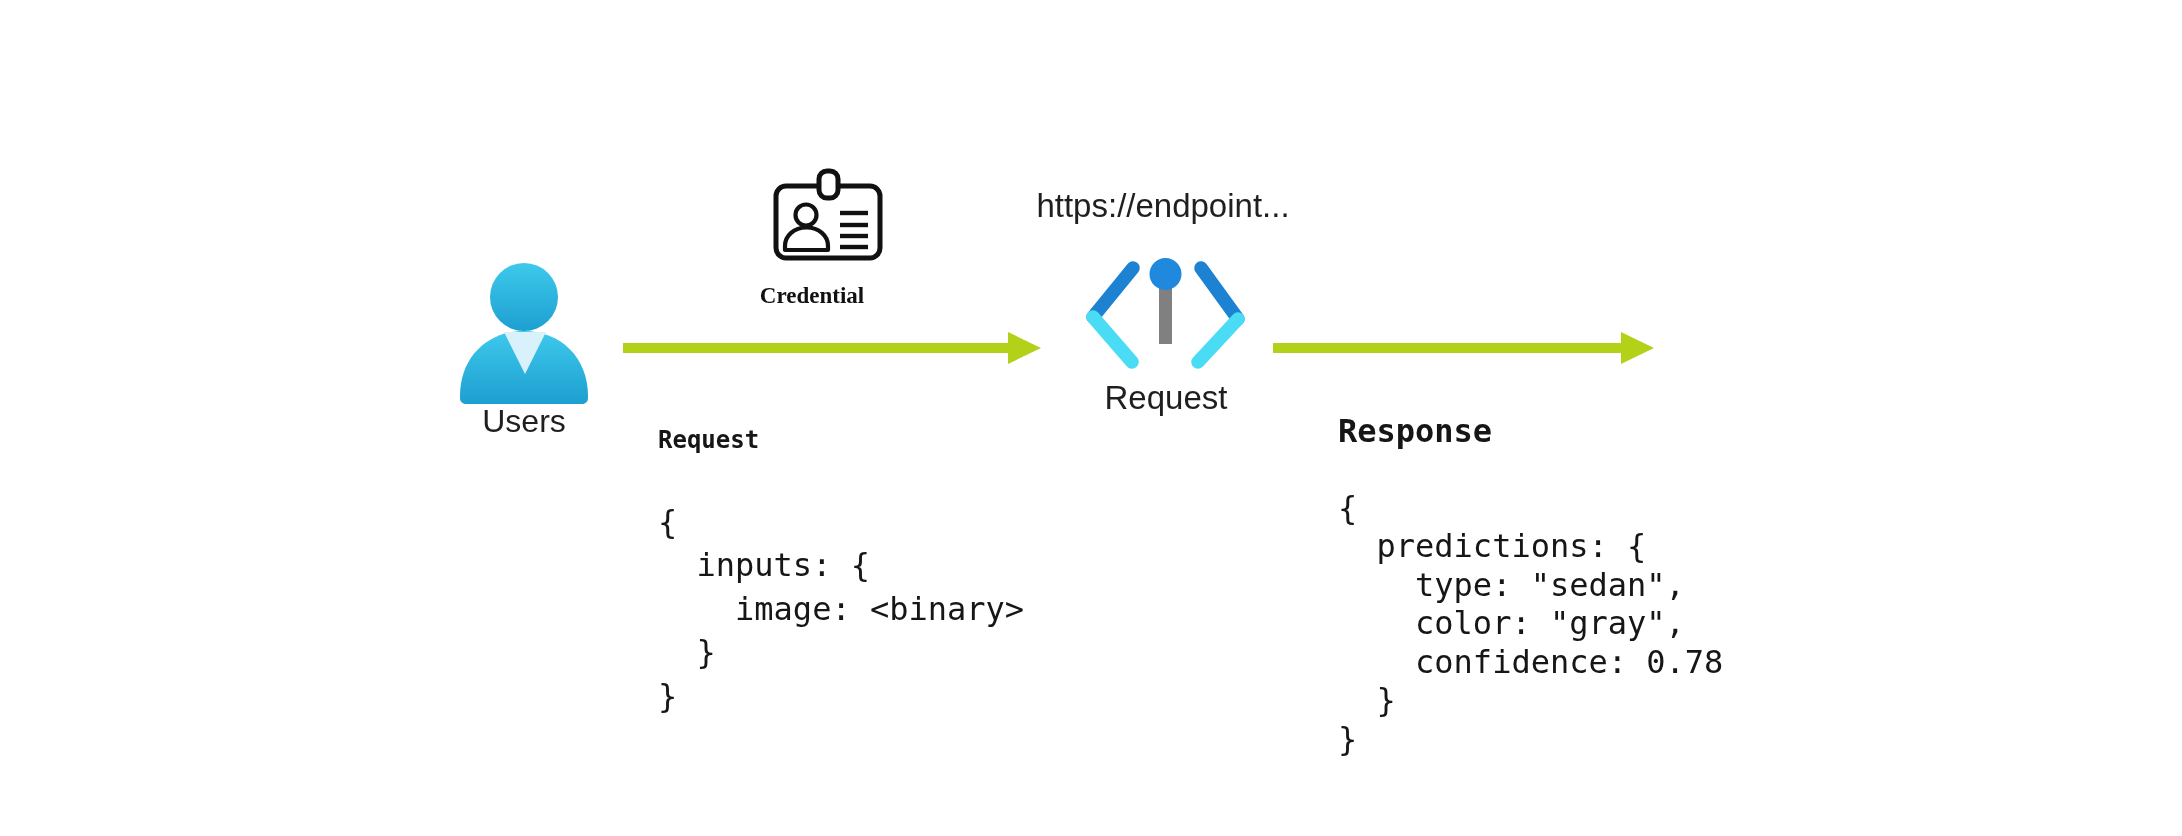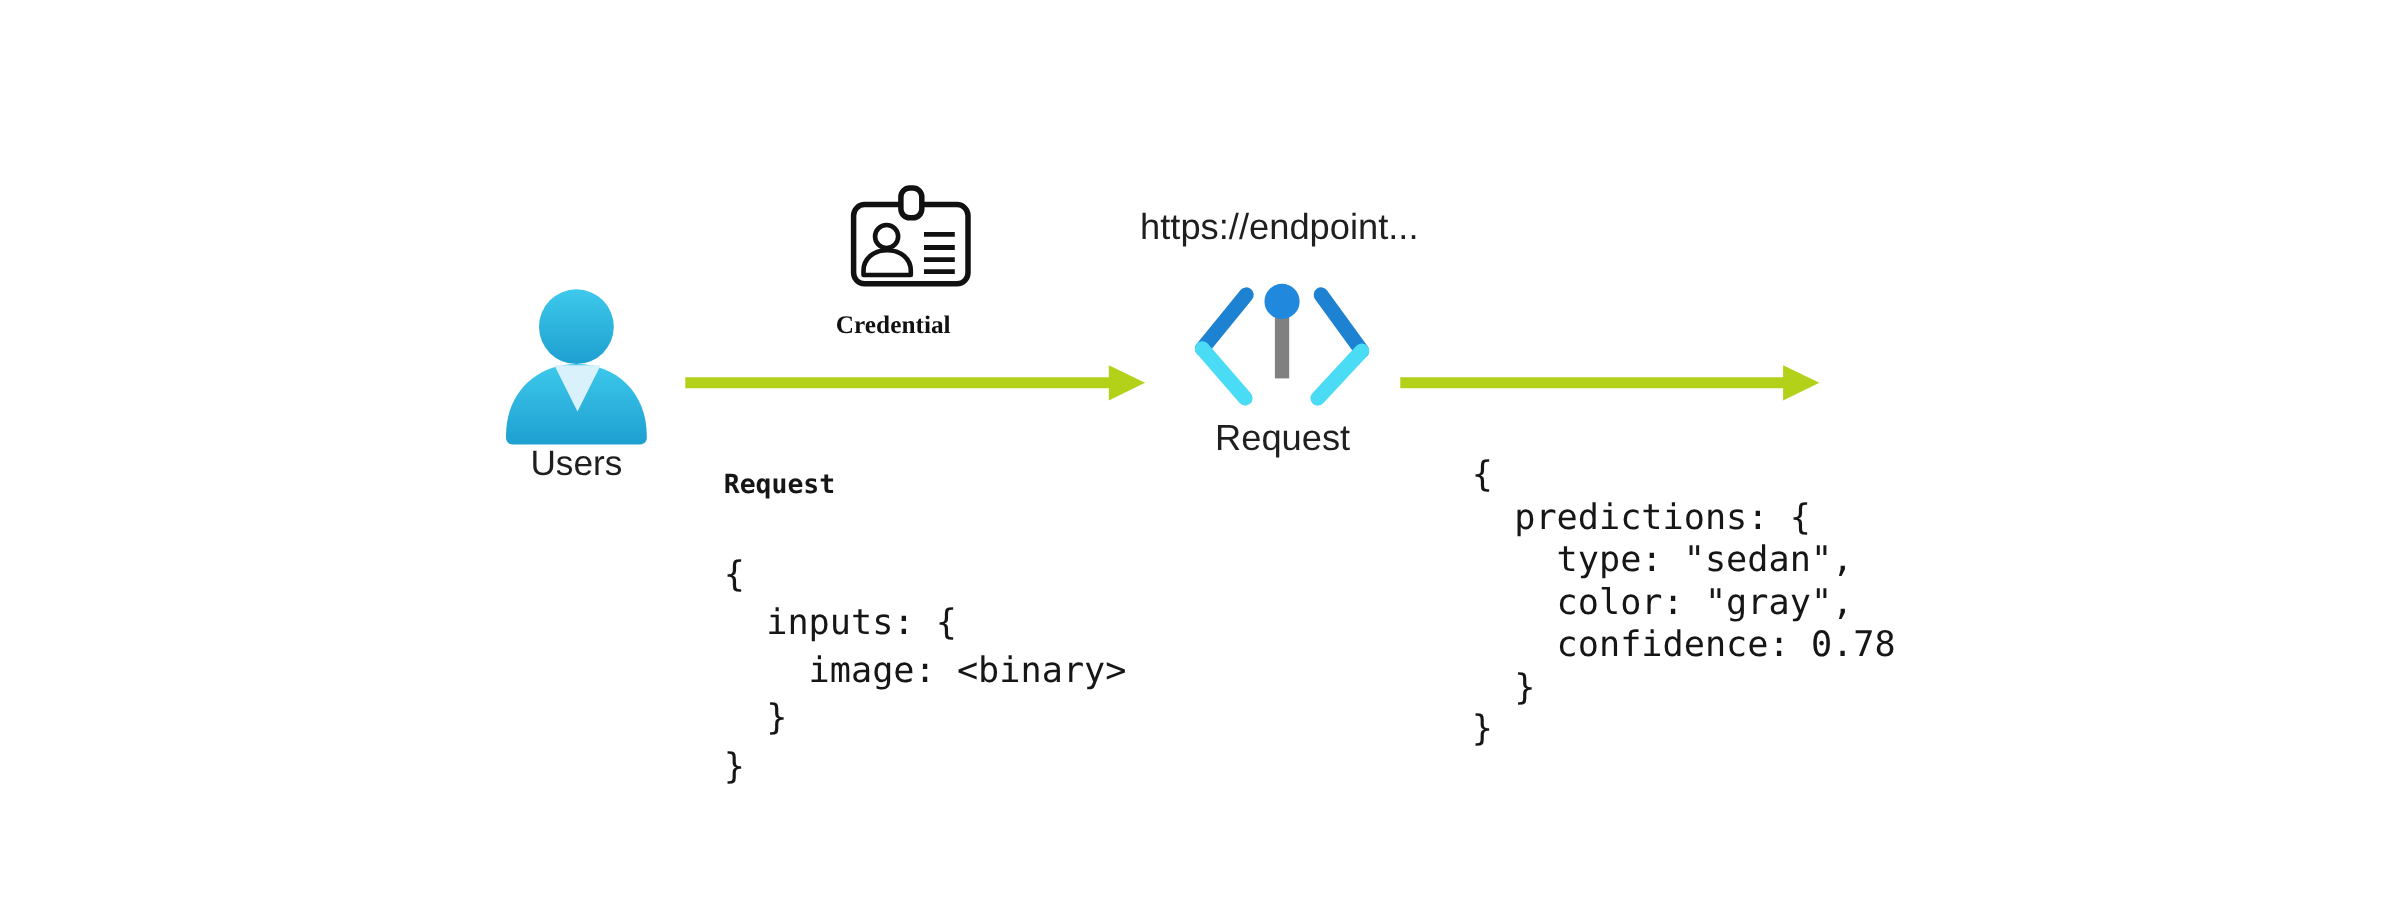--- a/index.html
+++ b/index.html
@@ -112,20 +112,21 @@
     <circle cx="85.5" cy="26" r="16" fill="#2088dd"></circle>
   </svg>
   <div class="abs label centered endpoint-label">Request</div>
 
   <svg class="abs" style="left:1271px; top:329px;" width="386" height="38" viewBox="0 0 386 38">
     <line x1="2" y1="19" x2="352" y2="19" stroke="#b2d118" stroke-width="10"></line>
     <polygon points="350,3 383,19 350,35" fill="#b2d118"></polygon>
   </svg>
 
   <div class="abs code-block response-block">
+    <div class="code-title">Response</div>
     <pre>{
   predictions: {
     type: "sedan",
     color: "gray",
     confidence: 0.78
   }
 }</pre>
   </div>
 
 </div>

